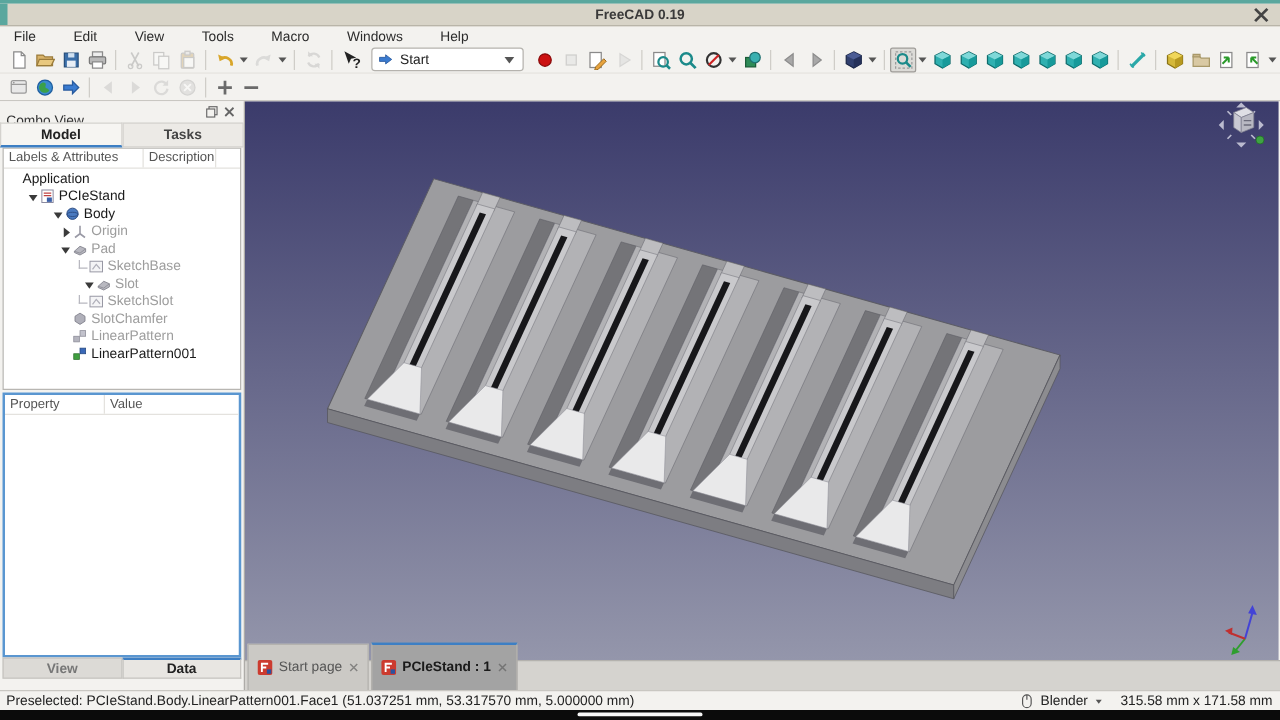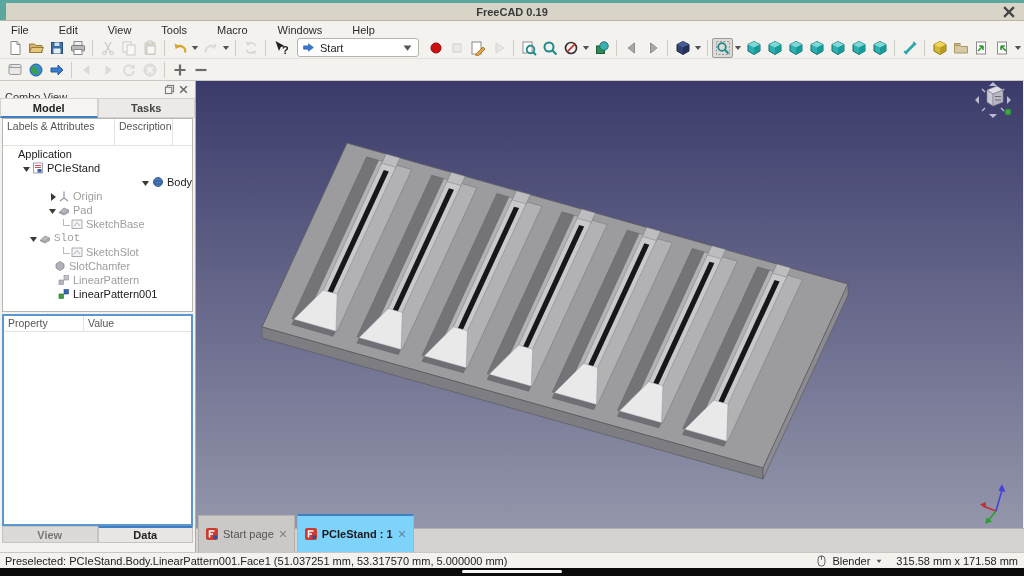--- a/index.html
+++ b/index.html
@@ -39,21 +39,21 @@
   
   .sidebar{width:196px;flex:0 0 auto;background:#f3f2ef;border-right:1px solid #aeaca8;display:flex;flex-direction:column;}
   .panel-head{height:17px;display:flex;align-items:center;padding:0 5px;font-size:11px;color:#333;}
   .panel-head .ph-title{flex:1;margin-top:14px;}
   .ph-btn{width:14px;height:14px;display:flex;align-items:center;justify-content:center;}
   .ph-btn svg{width:11px;height:11px;}
   .panel-tabs{height:20px;display:flex;font-size:11px;font-weight:bold;color:#444;}
   .panel-tab{flex:1;display:flex;align-items:center;justify-content:center;position:relative;background:#eceae6;border:1px solid #d4d2ce;}
   .panel-tab.on{background:#f6f5f2;border-bottom:2px solid #3d7fc4;color:#222;}
   .tree-box{height:194px;margin:0 2px;background:#fff;border:1px solid #b8b6b2;display:flex;flex-direction:column;overflow:hidden;}
-  .tree-cols{height:27px;display:flex;font-size:10.5px;color:#555;border-bottom:1px solid #e4e2de;flex:0 0 auto;}
+  .tree-cols{height:16px;display:flex;font-size:10.5px;color:#555;border-bottom:1px solid #e4e2de;flex:0 0 auto;}
   .tree-col1{width:112px;padding:1px 4px;border-right:1px solid #e4e2de;}
   .tree-col2{width:58px;padding:1px 4px;border-right:1px solid #e4e2de;}
   .tree-body{flex:1;overflow:hidden;padding-top:1px;}
   .tree-row{height:14px;display:flex;align-items:center;font-size:11px;white-space:nowrap;}
   .tw-slot{width:10px;height:10px;flex:0 0 auto;display:flex;align-items:center;justify-content:center;}
   .tw-slot svg{width:9px;height:9px;}
   .t-icon{width:12px;height:12px;margin:0 3px 0 1px;flex:0 0 auto;}
   .t-icon svg{width:12px;height:12px;display:block;}
   .t-label{color:#1a1a1a;}
   .tree-row.dis .t-label{color:#9d9d9d;}
@@ -67,21 +67,21 @@
   .bottom-tab{flex:1;display:flex;align-items:center;justify-content:center;background:#dcdad6;border:1px solid #c6c4c0;color:#777;}
   .bottom-tab.on{border-top:2px solid #3d7fc4;background:#e8e6e2;color:#222;}
   
   .viewport{flex:1;position:relative;display:flex;flex-direction:column;min-width:0;}
   .viewport svg.scene{display:block;flex:0 0 auto;}
   .doc-tabs{height:24px;background:#d5d3cf;border-top:1px solid #b4b2ae;display:flex;align-items:flex-end;padding-left:2px;}
   .doc-tab{height:23px;display:flex;align-items:center;gap:5px;padding:18px 7px;font-size:11px;color:#555;
            background:#cbc9c5;border:1px solid #b4b2ae;border-bottom:none;margin-right:2px;}
   .doc-tab .fcico svg{width:12px;height:12px;display:block;}
   .doc-tab .tabx svg{width:8px;height:8px;display:block;opacity:.6;}
-  .doc-tab.on{background:#7dd3fc;border-top:2px solid #3d7fc4;color:#1a1a1a;font-weight:bold;}
+  .doc-tab.on{background:#a3a3a3;border-top:2px solid #3d7fc4;color:#1a1a1a;font-weight:bold;}
   
   .statusbar{height:16px;background:#f3f2ef;border-top:1px solid #c9c7c2;display:flex;align-items:center;font-size:11px;color:#222;flex:0 0 auto;}
   .status-msg{flex:1;padding-left:5px;white-space:nowrap;overflow:hidden;}
   .status-right{display:flex;align-items:center;gap:5px;padding-right:6px;}
   .status-right .micon svg{width:11px;height:12px;display:block;}
   .nav-caret svg{width:8px;height:8px;display:block;}
   .dim-text{margin-left:8px;}
   
   .bottom-strip{height:8px;background:#0b0b0b;position:relative;flex:0 0 auto;}
   .bottom-strip .pill{position:absolute;left:462px;top:2px;width:100px;height:3px;border-radius:2px;background:#f5f5f5;}
@@ -593,21 +593,21 @@
               </span>
               <span class="t-icon">
                 <svg viewBox="0 0 12 12">
                   <rect x="1.5" y="1" width="9" height="10" fill="#fff" stroke="#8a8aa0" stroke-width="0.8"></rect>
                   <path d="M3 3.5h6M3 5.5h6" stroke="#c04040" stroke-width="0.9"></path>
                   <rect x="5.5" y="7" width="4" height="3.5" fill="#3a5fa8"></rect>
                 </svg>
               </span>
               <span class="t-label">PCIeStand</span>
             </div>
-            <div class="tree-row" style="padding-left: 16px; justify-content: flex-end;">
+            <div class="tree-row" style="padding-left: 38px;">
               <span class="tw-slot">
                 <svg viewBox="0 0 9 9">
                   <path d="M1 3h7L4.5 8z" fill="#3a3a3a"></path>
                 </svg>
               </span>
               <span class="t-icon">
                 <svg viewBox="0 0 12 12">
                   <circle cx="6" cy="6" r="4.5" fill="#4a7ac0" stroke="#2a4a80" stroke-width="0.8"></circle>
                   <ellipse cx="6" cy="6.5" rx="4.4" ry="1.7" fill="none" stroke="#2a4a80" stroke-width="0.7"></ellipse>
                 </svg>
@@ -646,21 +646,21 @@
                 <span class="elbow"></span>
               </span>
               <span class="t-icon">
                 <svg viewBox="0 0 12 12">
                   <rect x="1" y="2" width="10" height="8.5" fill="#f4f4f6" stroke="#9898a4" stroke-width="0.8"></rect>
                   <path d="M3 8.5L6 4.5l3 3.5" fill="none" stroke="#b0b0ba" stroke-width="1"></path>
                 </svg>
               </span>
               <span class="t-label">SketchBase</span>
             </div>
-            <div class="tree-row dis" style="padding-left: 25px; font-family: Liberation Mono, monospace;">
+            <div class="tree-row dis" style="padding-left: 63px;">
               <span class="tw-slot">
                 <svg viewBox="0 0 9 9">
                   <path d="M1 3h7L4.5 8z" fill="#3a3a3a"></path>
                 </svg>
               </span>
               <span class="t-icon">
                 <svg viewBox="0 0 12 12">
                   <path d="M1.5 8L6 4l4.5 2v2.5L6 11 1.5 9z" fill="#b8b8c0" stroke="#84848e" stroke-width="0.7"></path>
                   <path d="M1.5 8L6 9.5 10.5 6" fill="none" stroke="#84848e" stroke-width="0.6"></path>
                 </svg>
@@ -672,21 +672,21 @@
                 <span class="elbow"></span>
               </span>
               <span class="t-icon">
                 <svg viewBox="0 0 12 12">
                   <rect x="1" y="2" width="10" height="8.5" fill="#f4f4f6" stroke="#9898a4" stroke-width="0.8"></rect>
                   <path d="M3 8.5L6 4.5l3 3.5" fill="none" stroke="#b0b0ba" stroke-width="1"></path>
                 </svg>
               </span>
               <span class="t-label">SketchSlot</span>
             </div>
-            <div class="tree-row dis" style=" margin-left: 40px;">
+            <div class="tree-row dis" style="padding-left: 44px;">
               <span class="tw-slot"></span>
               <span class="t-icon">
                 <svg viewBox="0 0 12 12">
                   <path d="M2 4l4-2.5L10 4v4l-4 2.5L2 8z" fill="#b0b0ba" stroke="#80808c" stroke-width="0.7"></path>
                 </svg>
               </span>
               <span class="t-label">SlotChamfer</span>
             </div>
             <div class="tree-row dis" style="padding-left: 44px;">
               <span class="tw-slot"></span>

